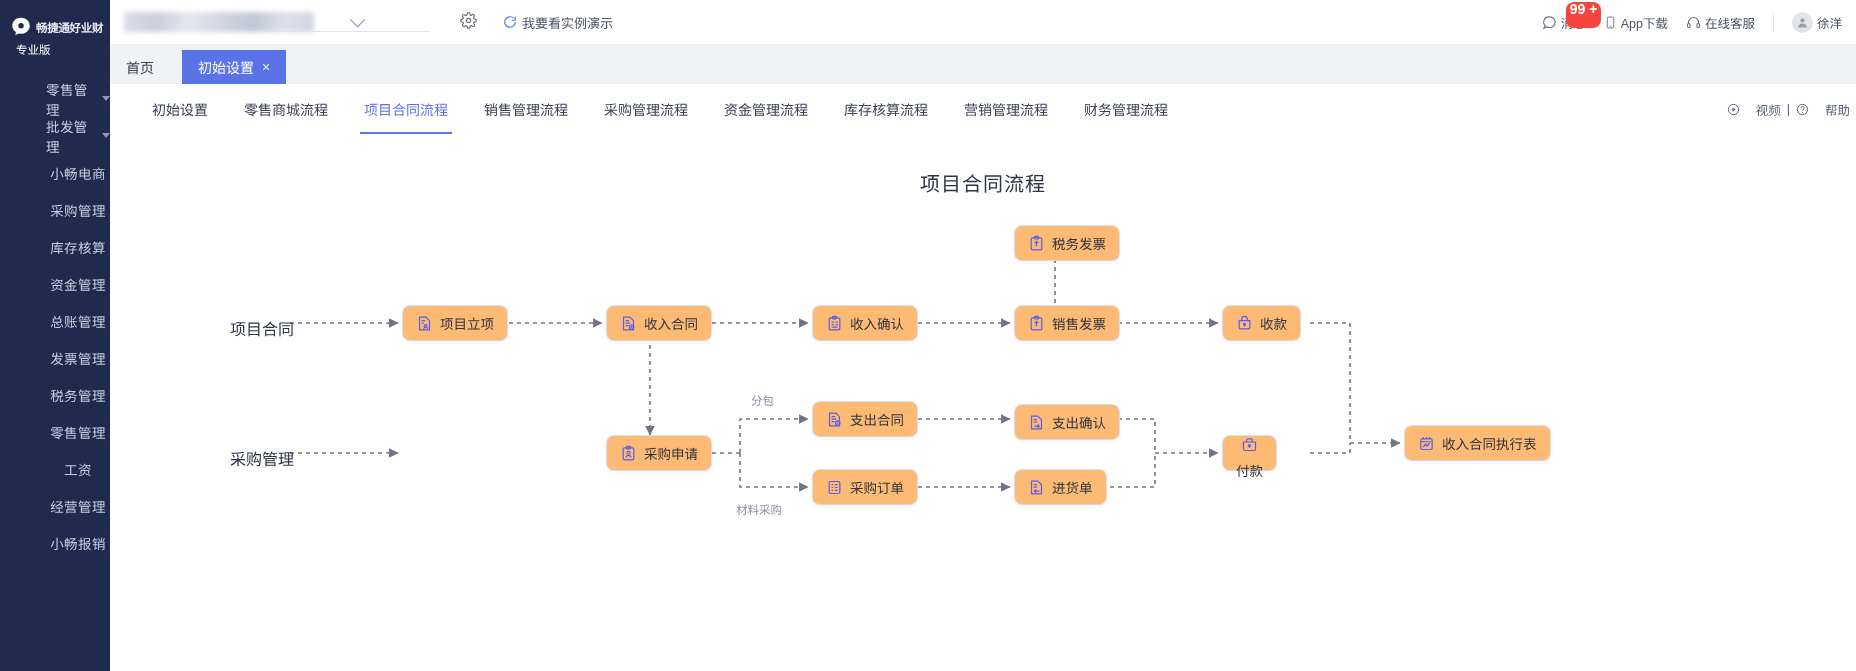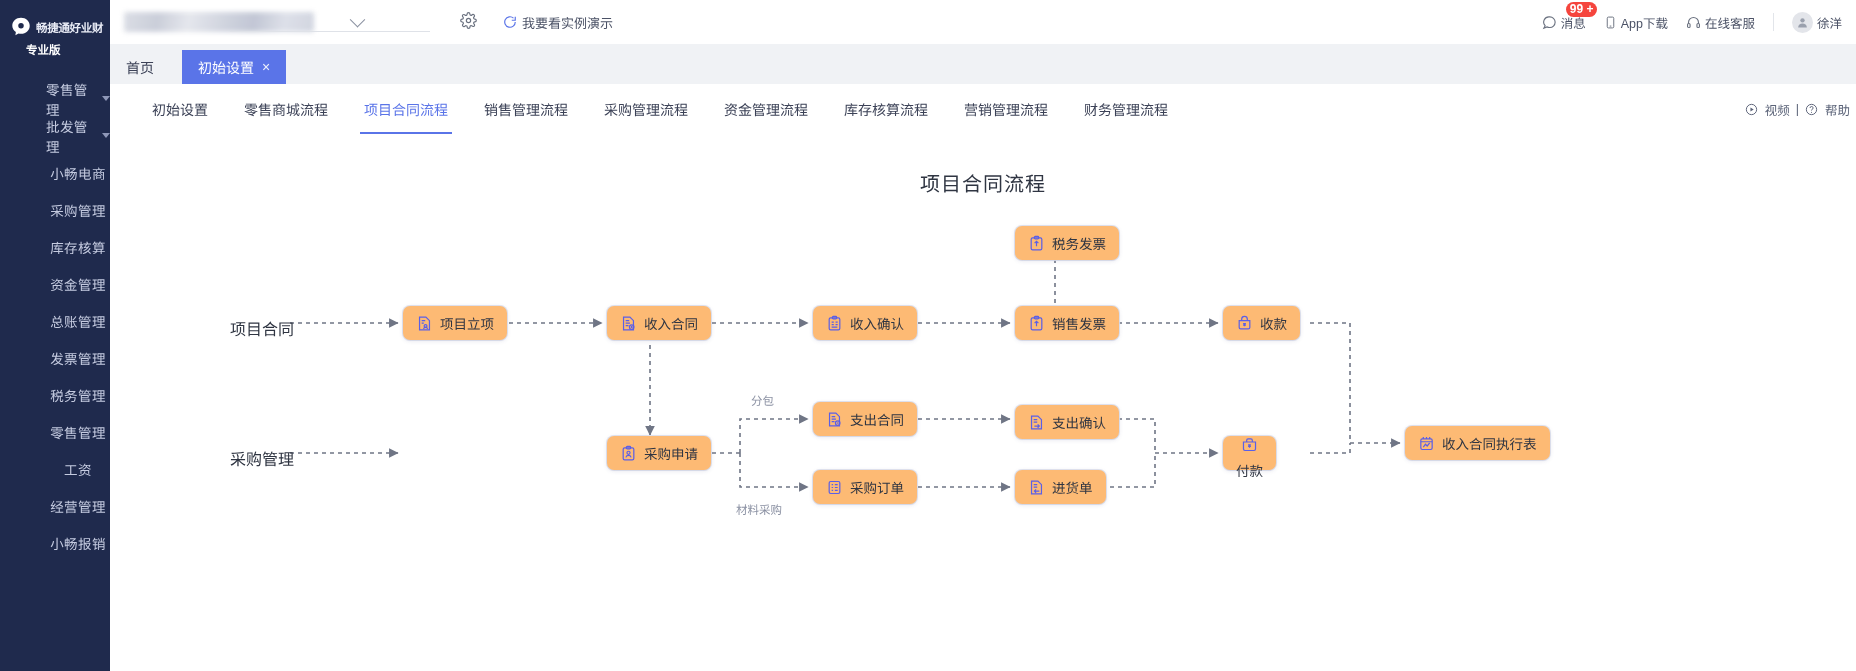--- a/index.html
+++ b/index.html
@@ -20,22 +20,22 @@
     height: 66px; display: flex; flex-direction: column;
     align-items: flex-start; justify-content: center; padding: 6px 0 0 10px;
   }
   .brand-row { display: flex; align-items: center; gap: 4px; }
   .brand-logo { width: 22px; height: 22px; flex: 0 0 22px; }
   .brand-name {
     color: #e8ebf5; font-size: 11.5px; letter-spacing: -0.3px;
     white-space: nowrap; font-weight: 600;
   }
   .brand-sub {
-    color: #ffffff; font-size: 11.5px; font-weight: 700;
-    margin-top: 3px; margin-left: 16px;
+    color: #ffffff; font-size: 11.5px; font-weight: 400;
+    margin-top: 3px; margin-left: 6px;
   }
   .menu { padding-top: 14px; padding-left: 46px; }
   .menu-item {
     height: 37px; display: flex; align-items: center; justify-content: center;
     color: #c5cbe0; font-size: 13.5px; cursor: pointer; position: relative;
     gap: 5px; letter-spacing: 0.4px;
   }
   .caret {
     width: 0; height: 0; border-left: 4.5px solid transparent;
     border-right: 4.5px solid transparent; border-top: 5px solid #8e97b8;
@@ -74,21 +74,21 @@
   }
   .topbar-right {
     margin-left: auto; display: flex; align-items: center; gap: 18px;
   }
   .tb-item {
     display: flex; align-items: center; gap: 4px; font-size: 12.5px;
     color: #4b5266; cursor: pointer; position: relative; white-space: nowrap;
   }
   .badge {
     position: absolute; left: 24px; top: -11px; background: #f5453d; color: #fff;
-    font-size: 12px; line-height: 14px; height: 15px; border-radius: 8px;
+    font-size: 14px; line-height: 14px; height: 26px; border-radius: 8px;
     padding: 0 4px; font-weight: 700; white-space: nowrap;
   }
   .tb-div { width: 1px; height: 18px; background: #e2e5ea; }
   .avatar {
     width: 21px; height: 21px; border-radius: 50%; background: #e3e5ea;
     display: flex; align-items: center; justify-content: center;
   }
 
   
   .tabstrip {
@@ -118,21 +118,21 @@
   }
   .subtab.active { color: #5a74e8; }
   .subtab.active::after {
     content: ""; position: absolute; left: 14px; right: 14px; bottom: 0;
     height: 2.5px; background: #5a74e8;
   }
   .subtabs-right {
     margin-left: auto; display: flex; align-items: center; gap: 6px;
     font-size: 12.5px; color: #5b6378; padding-right: 6px; white-space: nowrap;
   }
-  .sr-link { display: flex; align-items: center; gap: 7px; cursor: pointer; }
+  .sr-link { display: flex; align-items: center; gap: 16px; cursor: pointer; }
 
   .flow-title {
     text-align: center; font-size: 20px; color: #2f3542; margin-top: 34px;
     letter-spacing: 1px; font-weight: 500;
   }
 
   
   .canvas { position: relative; width: 100%; height: 420px; margin-top: 6px; }
   .svg-layer { position: absolute; inset: 0; width: 100%; height: 100%; }
   .node {

